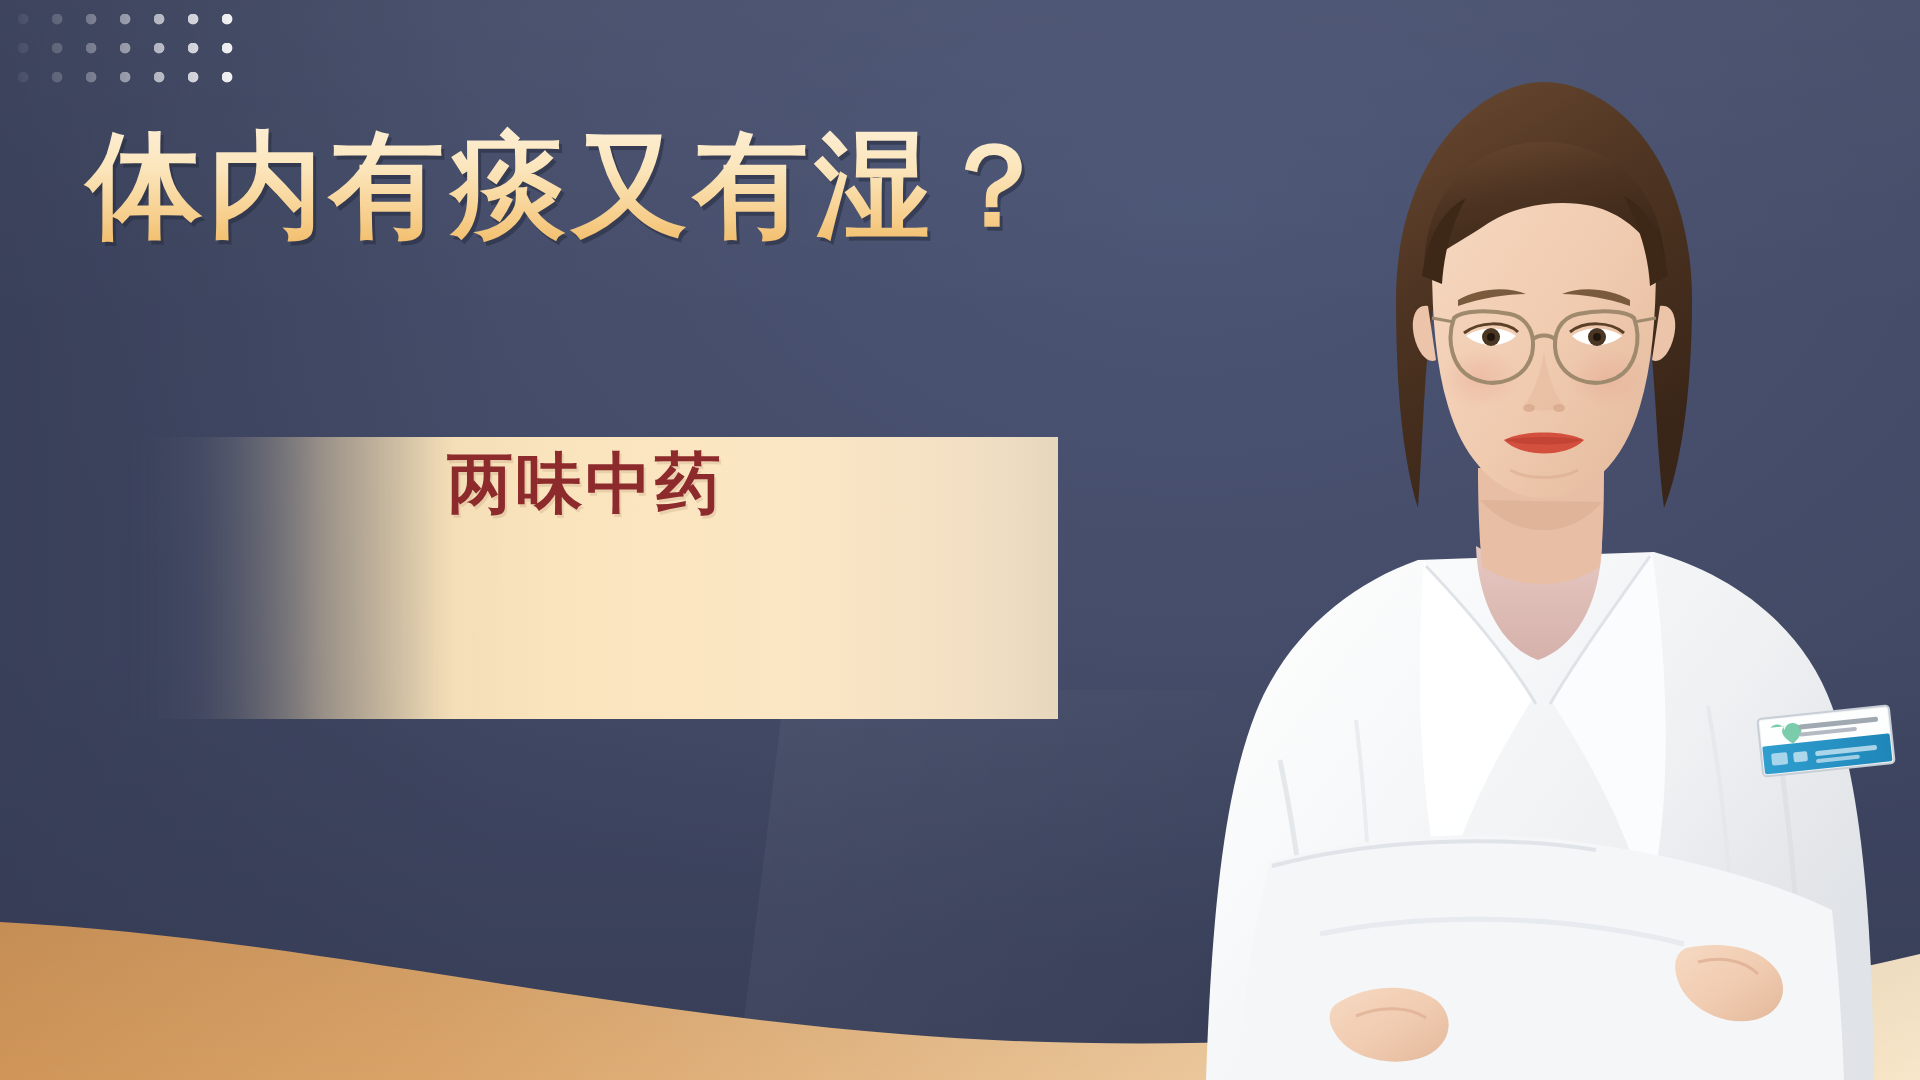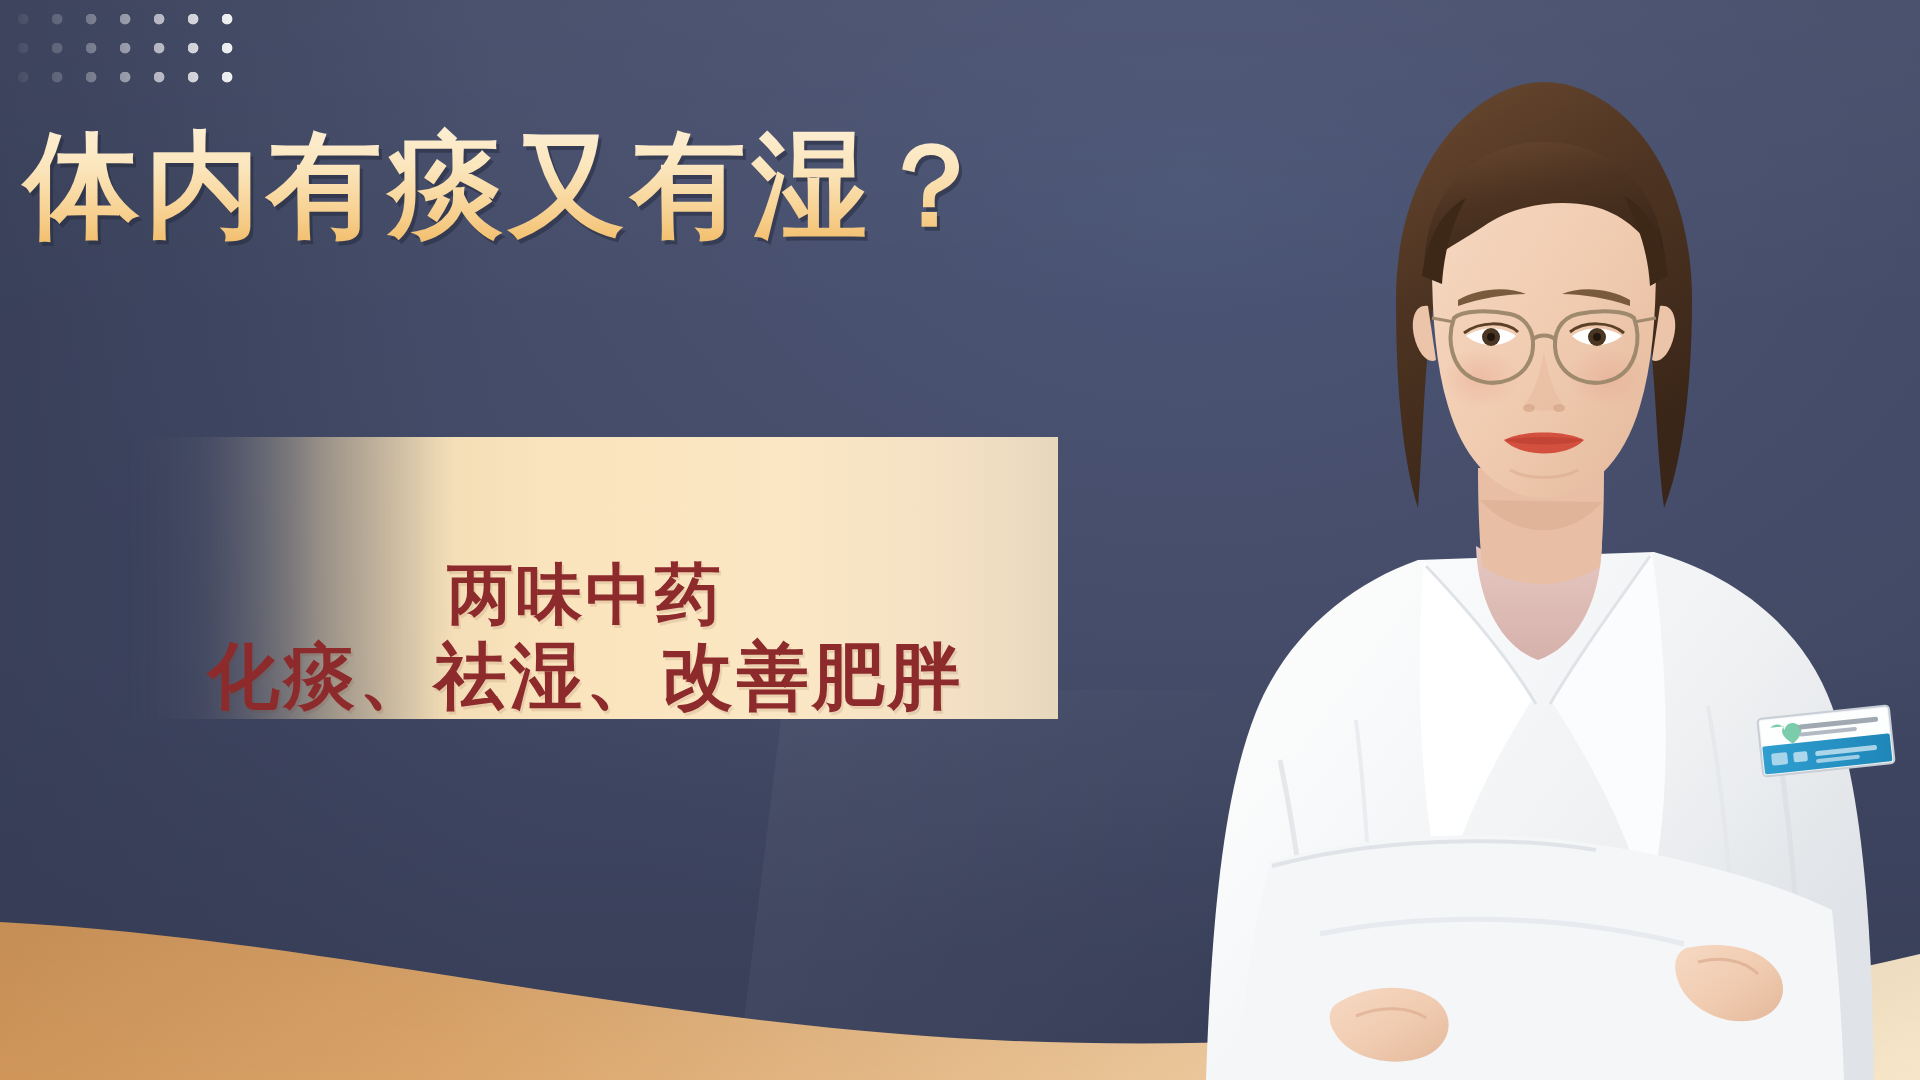--- a/index.html
+++ b/index.html
@@ -44,21 +44,21 @@
 
   
   .headline{position:absolute;left:0;top:118px;width:1120px;}
   .line1,.line2{
     margin:0;font-weight:900;letter-spacing:.055em;white-space:nowrap;
     font-family:"DejaVu Sans","Liberation Sans",sans-serif;
     -webkit-background-clip:text;background-clip:text;color:transparent;
     filter:drop-shadow(3px 4px 0 rgba(38,43,62,.55));
   }
   .line1{
-    font-size:115px;line-height:1.18;padding-left:24px;
+    font-size:115px;line-height:1.18;text-align:center;padding-left:24px;
     background-image:linear-gradient(180deg,#fdf0d8 0%,#fbe5bb 38%,#f7cf8d 72%,#f0b860 100%);
   }
   .line2{
     font-size:110px;line-height:1.30;text-align:center;padding-right:150px;
     background-image:linear-gradient(180deg,#fcb6a0 0%,#fa9f82 34%,#f6884f 70%,#ef7a2c 100%);
   }
 
   
   .banner{
     position:absolute;left:113px;top:437px;width:945px;height:282px;
@@ -70,22 +70,22 @@
         rgba(250,227,186,.97) 36%,
         #fae4bd 46%,
         #fbe7c4 72%,
         #f3e0c4 90%,
         #e6d7bd 100%);
     -webkit-mask-image:linear-gradient(to right, rgba(0,0,0,0) 0%, rgba(0,0,0,.30) 7%, rgba(0,0,0,.85) 22%, #000 34%, #000 100%);
             mask-image:linear-gradient(to right, rgba(0,0,0,0) 0%, rgba(0,0,0,.30) 7%, rgba(0,0,0,.85) 22%, #000 34%, #000 100%);
   }
   .banner-inner{
     position:absolute;left:113px;top:437px;width:945px;height:282px;
-    display:flex;flex-direction:column;align-items:center;justify-content:flex-end;
-    gap:0;padding-top:8px;
+    display:flex;flex-direction:column;align-items:center;justify-content:flex-start;
+    gap:10px;padding-top:8px;
   }
   .bl{
     margin:0;color:#8d2a2c;font-weight:900;white-space:nowrap;
     font-family:"DejaVu Sans","Liberation Sans",sans-serif;
     letter-spacing:.05em;text-shadow:2px 3px 0 rgba(120,60,40,.13);
   }
   .bl1{font-size:66px;line-height:1.18;}
   .bl2{font-size:72px;line-height:1.18;}
 
   
@@ -105,21 +105,20 @@
 
   <div class="dots"></div>
 
   <div class="headline">
     <h1 class="line1">体内有痰又有湿？</h1>
   </div>
 
   <div class="banner"></div>
   <div class="banner-inner">
     <p class="bl bl1">两味中药</p>
-    <p class="bl bl2">化痰、祛湿、改善肥胖</p>
   </div>
 
   <svg class="wave" viewBox="0 0 1920 250" preserveAspectRatio="none">
     <defs>
       <linearGradient id="gWave" x1="0" y1="0" x2="1" y2="0">
         <stop offset="0%" stop-color="#cf9559"></stop>
         <stop offset="22%" stop-color="#d9a368"></stop>
         <stop offset="52%" stop-color="#e6bd8d"></stop>
         <stop offset="78%" stop-color="#f0d4ad"></stop>
         <stop offset="100%" stop-color="#f7e6c9"></stop>

